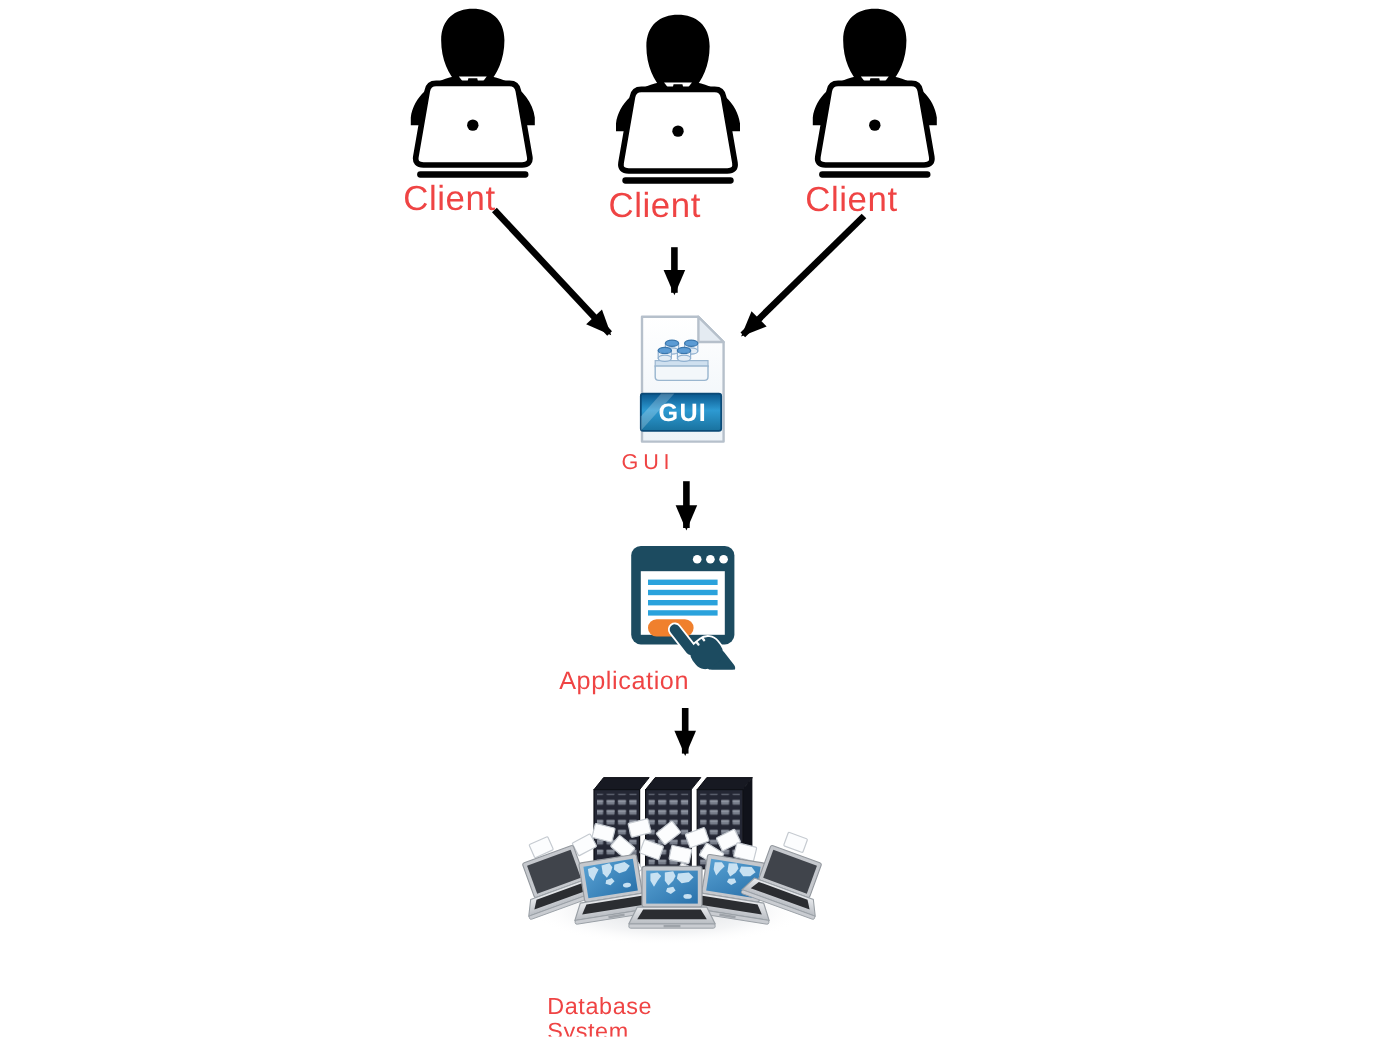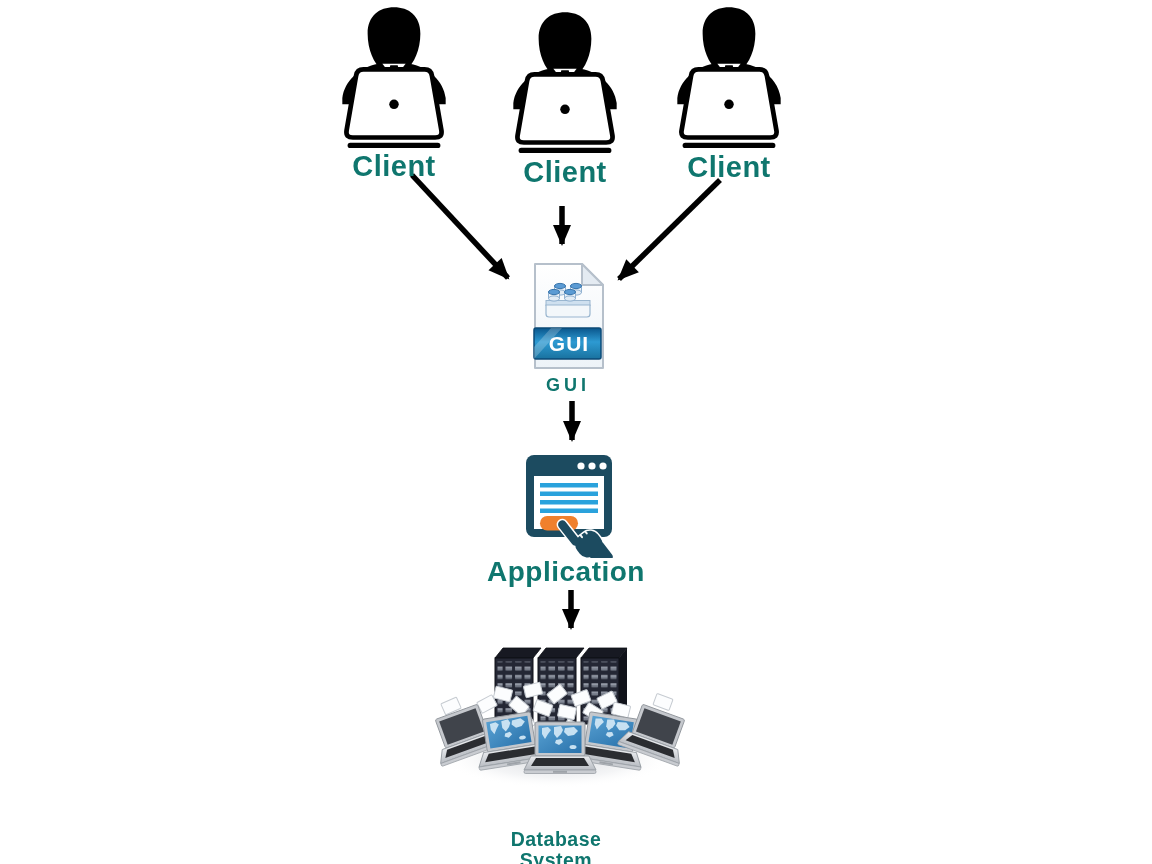--- a/index.html
+++ b/index.html
@@ -2,25 +2,25 @@
 <html><head>
 <meta charset="utf-8">
 <style>
   html,body{margin:0;padding:0;background:#ffffff;}
   .canvas{
     position:relative;width:1152px;height:864px;background:#ffffff;
     font-family:"Liberation Sans","DejaVu Sans",sans-serif;overflow:hidden;
   }
   .abs{position:absolute;}
   .node-label{
-    position:absolute;text-align:center;font-weight:700;color:#0f766e;
+    position:absolute;font-weight:400;color:#ef4444;
   }
   .client-label{font-size:29px;letter-spacing:0.5px;width:116px;}
   .gui-label{font-size:18px;letter-spacing:4px;width:100px;}
-  .app-label{font-size:28px;letter-spacing:0.5px;width:200px;}
+  .app-label{font-size:21px;letter-spacing:0.5px;width:200px;}
   .db-label{font-size:19.5px;letter-spacing:0.5px;width:200px;line-height:21px;margin-top:28px;}
   svg{display:block;}
   .hidden-defs{position:absolute;width:0;height:0;overflow:hidden;}
 </style>
 </head>
 <body>
 
 <div class="canvas">
 
   <svg class="hidden-defs" aria-hidden="true">

